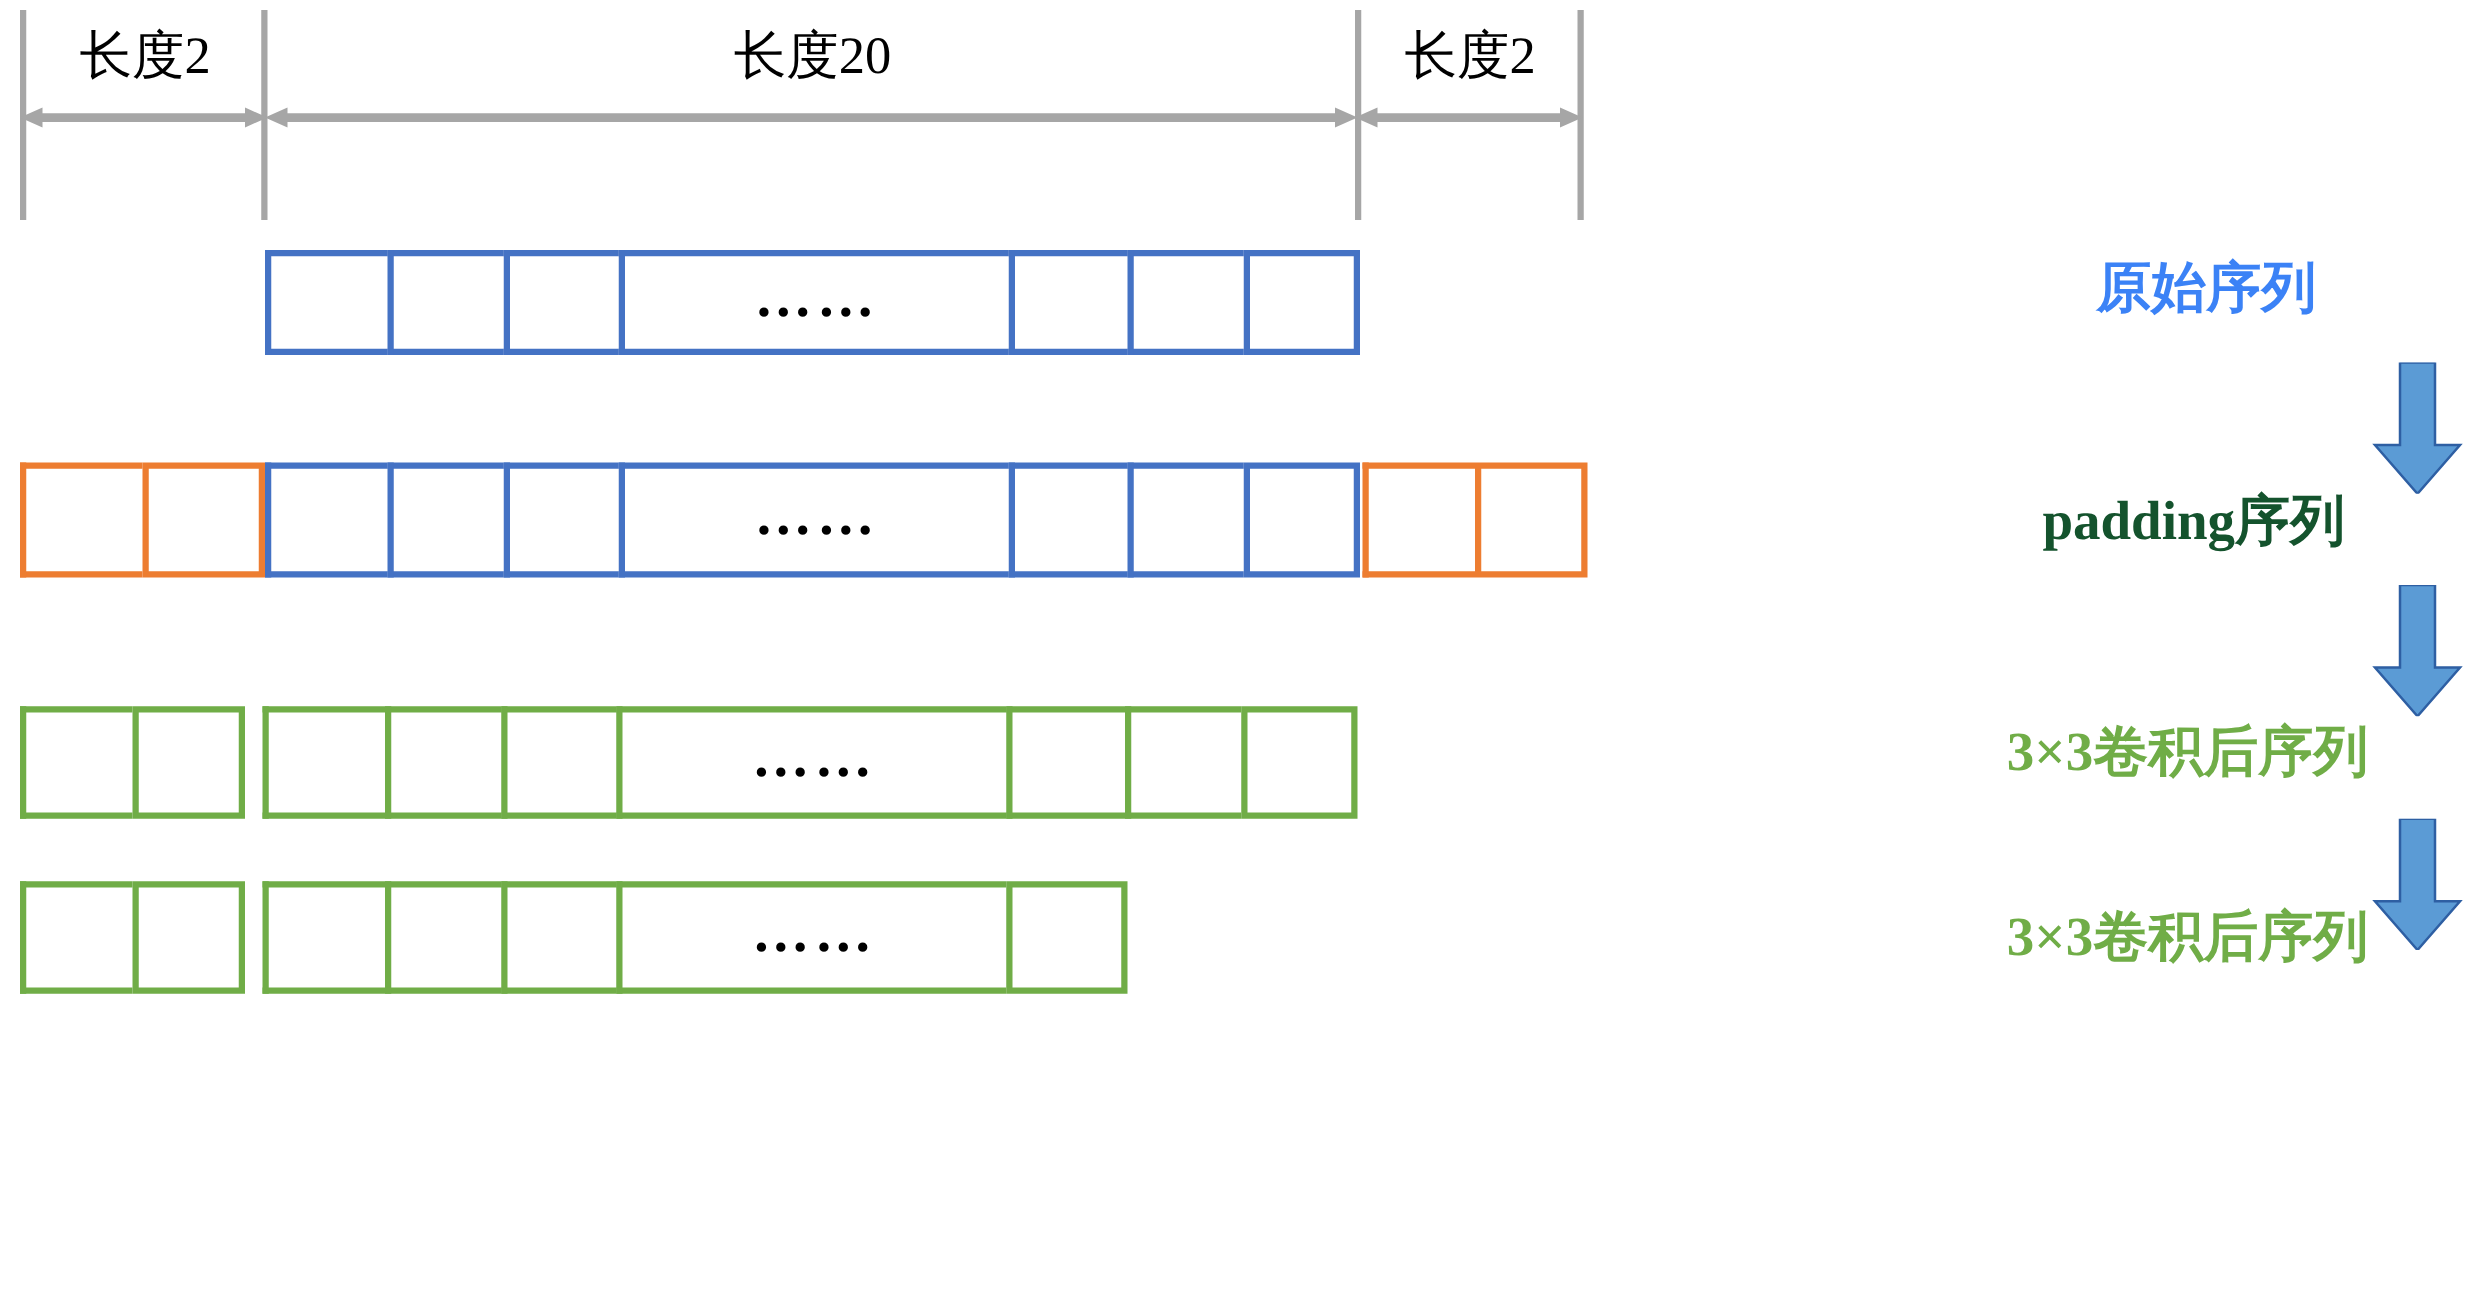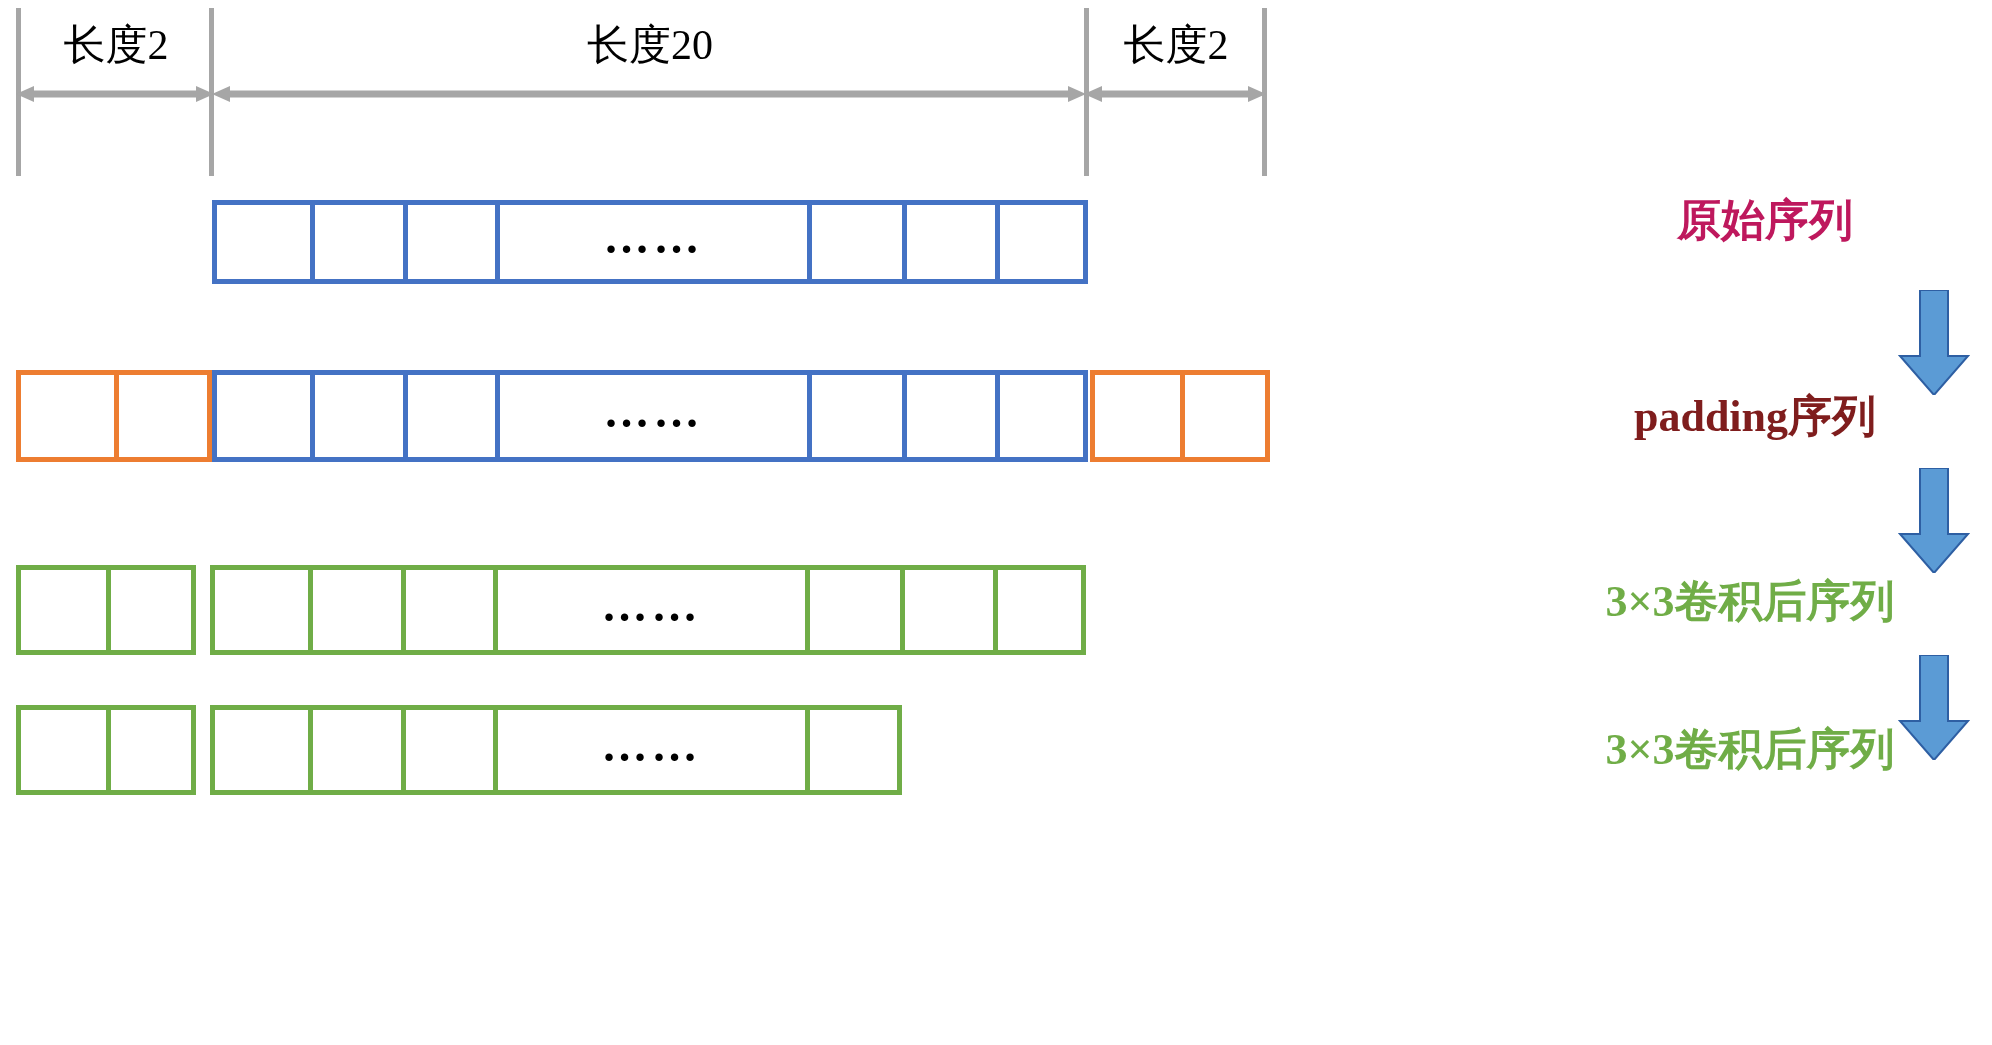--- a/index.html
+++ b/index.html
@@ -188,27 +188,27 @@
     <div class="cell green" style="width:93px;"></div>
     <div class="cell green" style="width:92px;"></div>
     <div class="cell green" style="width:312px;">
       <span class="dots">……</span>
     </div>
     <div class="cell green last" style="width:97px;"></div>
   </div>
 
   <div>
 
-    <div class="legend-label" style="left:1545px; top:199px; width:440px; color:#be185d;">原始序列</div>
+    <div class="legend-label" style="left:1545px; top:209px; width:440px; color:#3b82f6;">原始序列</div>
 
     <svg class="arrow-svg" style="left:1886px; top:290px; width:96px; height:105px;" viewBox="0 0 96 105">
       <polygon points="34,0 62,0 62,66 82,66 48,105 14,66 34,66" fill="#5b9bd5" stroke="#2e5fa3" stroke-width="2"></polygon>
     </svg>
 
-    <div class="legend-label" style="left:1520px; top:395px; width:470px; color:#7f1d1d;">padding序列</div>
+    <div class="legend-label" style="left:1520px; top:395px; width:470px; color:#14532d;">padding序列</div>
 
     <svg class="arrow-svg" style="left:1886px; top:468px; width:96px; height:105px;" viewBox="0 0 96 105">
       <polygon points="34,0 62,0 62,66 82,66 48,105 14,66 34,66" fill="#5b9bd5" stroke="#2e5fa3" stroke-width="2"></polygon>
     </svg>
 
     <div class="legend-label" style="left:1510px; top:580px; width:480px; color:#70ad47;">3×3卷积后序列</div>
 
     <svg class="arrow-svg" style="left:1886px; top:655px; width:96px; height:105px;" viewBox="0 0 96 105">
       <polygon points="34,0 62,0 62,66 82,66 48,105 14,66 34,66" fill="#5b9bd5" stroke="#2e5fa3" stroke-width="2"></polygon>
     </svg>

